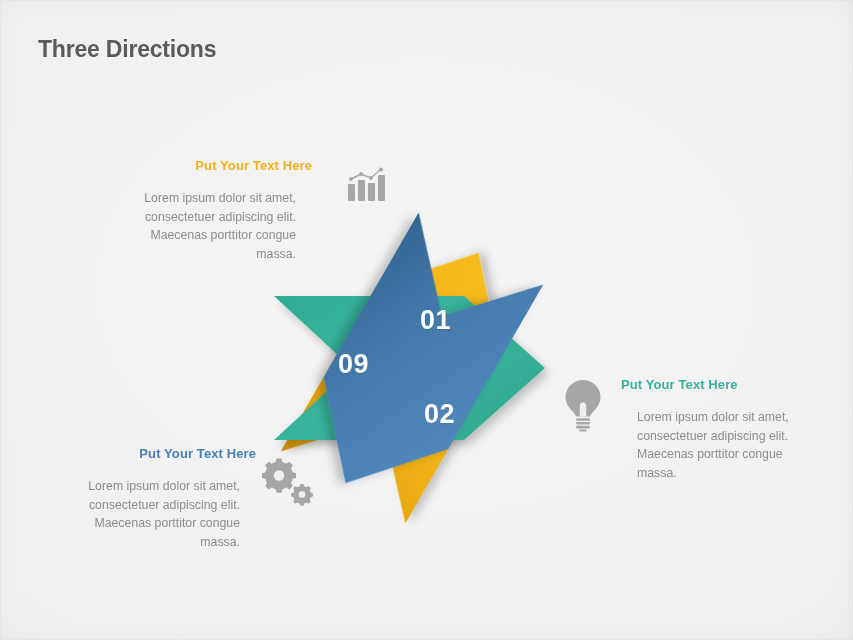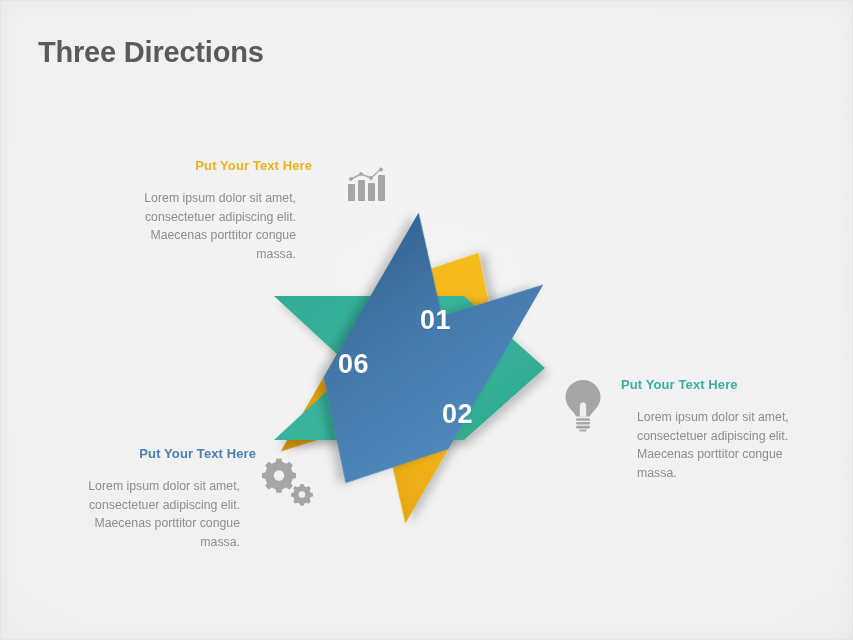--- a/index.html
+++ b/index.html
@@ -31,21 +31,21 @@
     pointer-events: none;
     box-shadow: inset 0 0 0 1px rgba(0,0,0,0.025),
                 inset 0 0 26px rgba(0,0,0,0.035);
   }
 
   
   #page-title {
     position: absolute;
     left: 38px;
     top: 36px;
-    font-size: 29px;
+    font-size: 23px;
     font-weight: bold;
     color: #5a5a5a;
     letter-spacing: -0.2px;
     white-space: nowrap;
   }
 
   
   #diagram {
     position: absolute;
     left: 0;
@@ -63,21 +63,21 @@
     position: absolute;
     color: #ffffff;
     font-size: 27px;
     font-weight: bold;
     letter-spacing: 0.5px;
     text-shadow: 0 1px 2px rgba(0,0,0,0.10);
     pointer-events: none;
   }
   #num-01 { left: 420px; top: 305px; }
   #num-03 { left: 338px; top: 349px; }
-  #num-02 { left: 442px; top: 399px; text-align: center; }
+  #num-02 { left: 424px; top: 399px; text-align: center; }
 
   
   .text-block {
     position: absolute;
   }
   .tb-heading {
     font-size: 13px;
     font-weight: bold;
     margin: 0 0 7px 0;
     letter-spacing: 0.1px;
@@ -170,21 +170,21 @@
         <polygon filter="url(#softShadow)" points="-138,-72 52,-72 133,0 52,72 -138,72 -60,0" fill="url(#gradGreen)"></polygon>
       </g>
 
       <g transform="translate(412,368) rotate(120)">
         <polygon filter="url(#softShadow)" points="-138,-72 52,-72 133,0 52,72 -138,72 -60,0" fill="url(#gradBlue)"></polygon>
       </g>
     </svg>
 
     <div class="shape-number" id="num-01">01</div>
     <div class="shape-number" id="num-02">02</div>
-    <div class="shape-number" id="num-03">06</div>
+    <div class="shape-number" id="num-03">09</div>
   </div>
 
   <div class="deco-icon" id="icon-chart">
     <svg width="44" height="36" viewBox="0 0 44 36" fill="#a6a6a6">
       <rect x="3" y="17" width="7" height="17" rx="1"></rect>
       <rect x="13" y="13" width="7" height="21" rx="1"></rect>
       <rect x="23" y="16" width="7" height="18" rx="1"></rect>
       <rect x="33" y="8" width="7" height="26" rx="1"></rect>
       <path d="M6 12 L16 7 L26 11 L36 2" stroke="#a6a6a6" stroke-width="1.4" fill="none"></path>
       <circle cx="6" cy="12" r="1.9"></circle>

